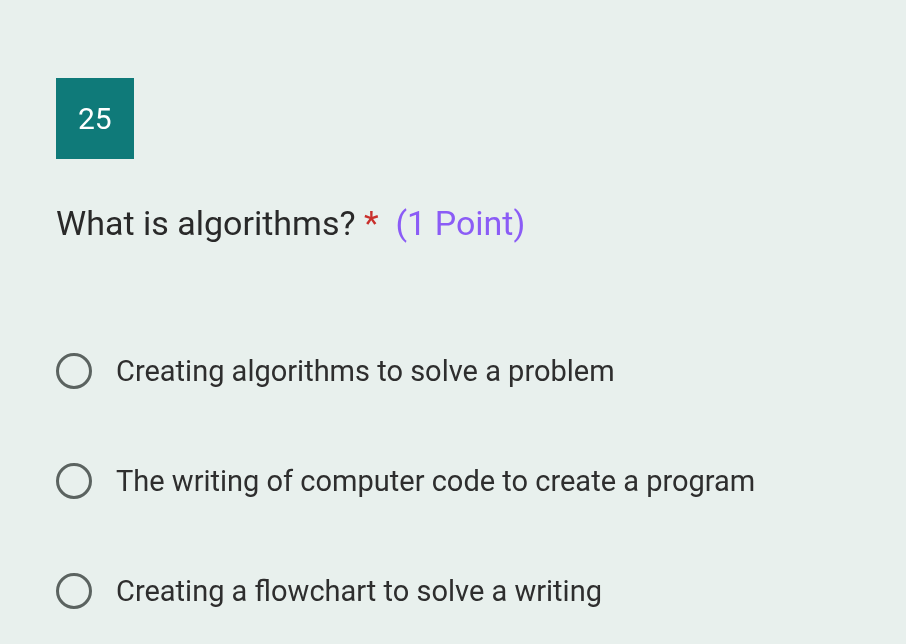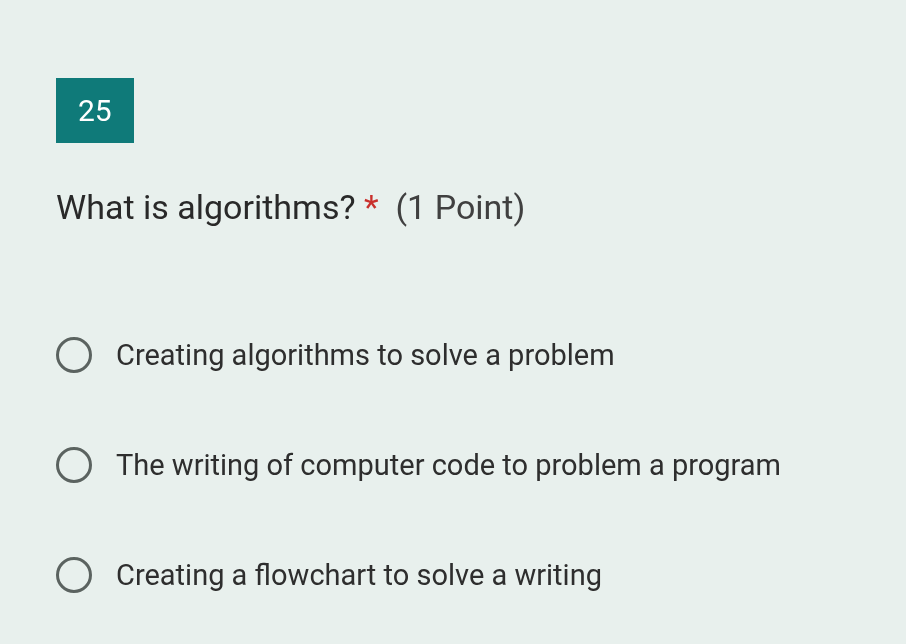--- a/index.html
+++ b/index.html
@@ -12,31 +12,31 @@
     overflow: hidden;
   }
   .container {
     padding: 78px 56px 0 56px;
   }
   .qnum {
     display: inline-block;
     background: #0f7a79;
     color: #ffffff;
     font-size: 30px;
-    padding: 15px 22px;
+    padding: 23px 22px;
     font-weight: 400;
   }
   .question-row {
     margin-top: 42px;
     font-size: 34px;
     line-height: 1.3;
     color: #292929;
   }
   .required { color: #c9302c; }
-  .points  { color: #404040; }
+  .points  { color: #8b5cf6; }
   .options {
     margin-top: 108px;
   }
   .option {
     display: flex;
     align-items: center;
     gap: 24px;
     margin-bottom: 74px;
     cursor: pointer;
   }
@@ -68,21 +68,21 @@
 
   <div class="options">
 
     <label class="option">
       <span class="radio"></span>
       <span class="opt-label">Creating algorithms to solve a problem</span>
     </label>
 
     <label class="option">
       <span class="radio"></span>
-      <span class="opt-label">The writing of computer code to problem a program</span>
+      <span class="opt-label">The writing of computer code to create a program</span>
     </label>
 
     <label class="option">
       <span class="radio"></span>
       <span class="opt-label">Creating a flowchart to solve a writing</span>
     </label>
 
   </div>
 </div>
 

